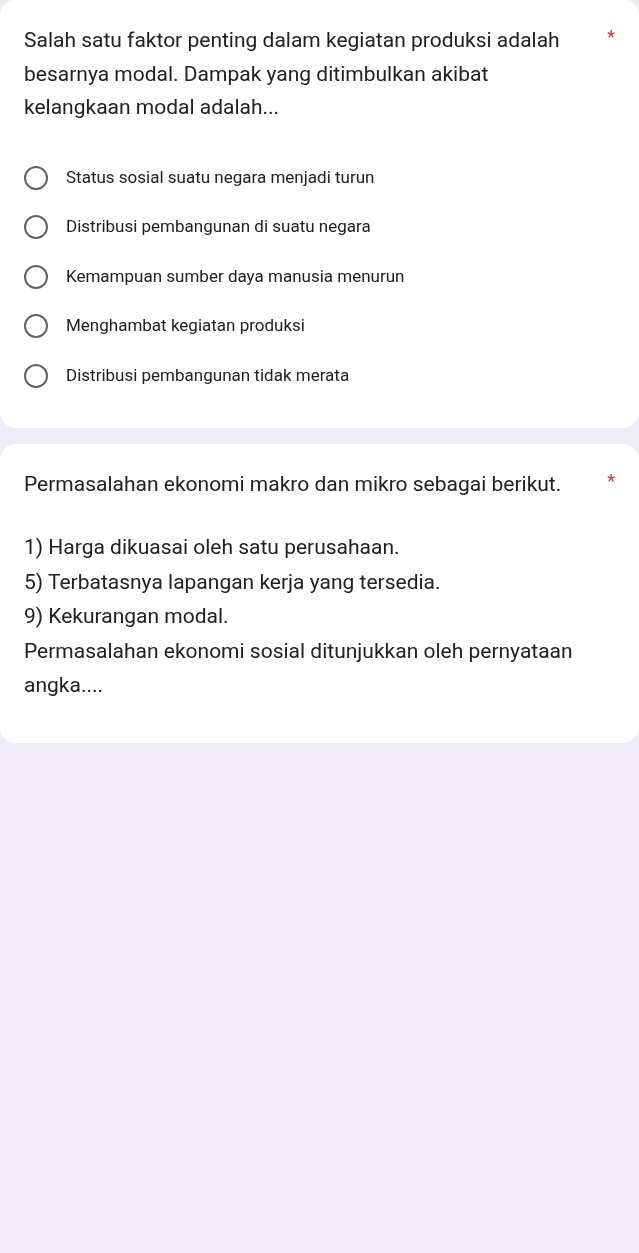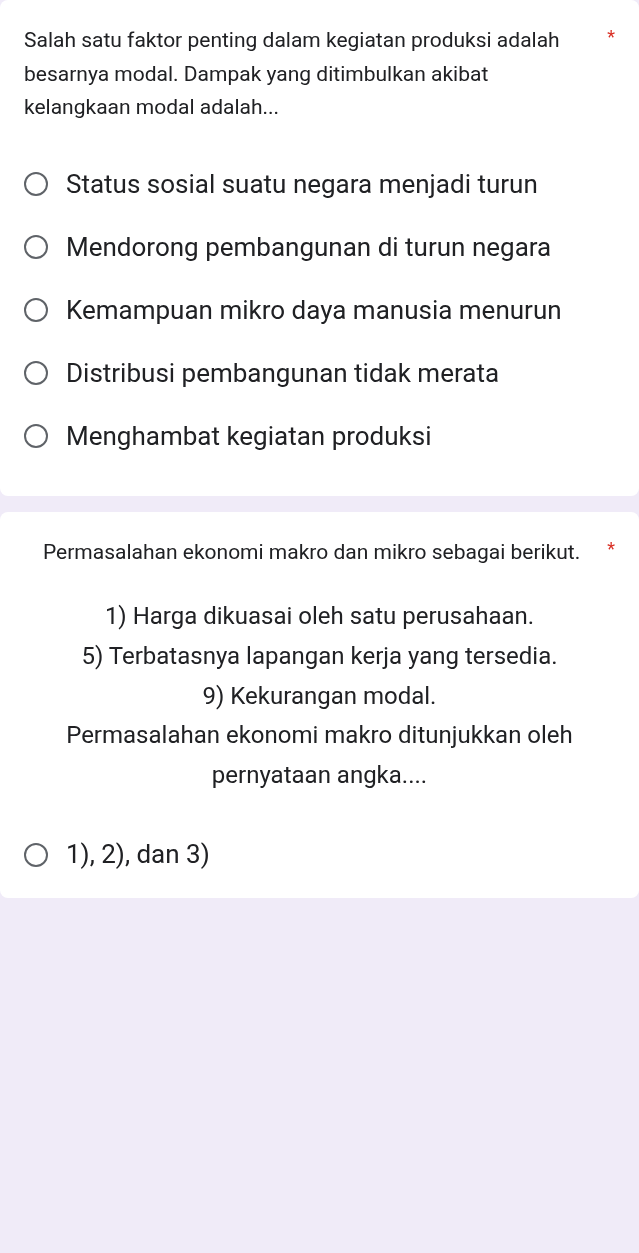--- a/index.html
+++ b/index.html
@@ -8,21 +8,21 @@
       box-sizing: border-box;
     }
     body {
       font-family: 'Roboto', 'Google Sans', Arial, sans-serif;
       background-color: #f0ebf8;
       width: 639px;
       margin: 0 auto;
     }
     .card {
       background-color: #ffffff;
-      border-radius: 8px;
+      border-radius: 16px;
       padding: 24px 24px 28px 24px;
       margin-bottom: 16px;
     }
     .question-header {
       display: flex;
       align-items: flex-start;
       margin-bottom: 28px;
     }
     .question-text {
       font-size: 21px;
@@ -45,72 +45,68 @@
     .radio-circle {
       width: 24px;
       height: 24px;
       min-width: 24px;
       border: 2.5px solid #5f6368;
       border-radius: 50%;
       margin-right: 18px;
       flex-shrink: 0;
     }
     .option-label {
-      font-size: 26px;
+      font-size: 17px;
       color: #202124;
       line-height: 1.5;
     }
     .list-block {
-      font-size: 24px;
+      font-size: 21px;
       color: #202124;
       line-height: 1.65;
       margin-bottom: 28px;
     }
   </style>
 </head>
 <body>
 
 <div class="card">
   <div class="question-header">
     <div class="question-text">Salah satu faktor penting dalam kegiatan produksi adalah besarnya modal. Dampak yang ditimbulkan akibat kelangkaan modal adalah...</div>
     <div class="required-asterisk">*</div>
   </div>
 
   <div class="option-row">
     <div class="radio-circle"></div>
     <div class="option-label">Status sosial suatu negara menjadi turun</div>
   </div>
   <div class="option-row">
     <div class="radio-circle"></div>
-    <div class="option-label">Mendorong pembangunan di turun negara</div>
+    <div class="option-label">Distribusi pembangunan di suatu negara</div>
   </div>
   <div class="option-row">
     <div class="radio-circle"></div>
-    <div class="option-label">Kemampuan mikro daya manusia menurun</div>
+    <div class="option-label">Kemampuan sumber daya manusia menurun</div>
+  </div>
+  <div class="option-row">
+    <div class="radio-circle"></div>
+    <div class="option-label">Menghambat kegiatan produksi</div>
   </div>
   <div class="option-row">
     <div class="radio-circle"></div>
     <div class="option-label">Distribusi pembangunan tidak merata</div>
   </div>
-  <div class="option-row">
-    <div class="radio-circle"></div>
-    <div class="option-label">Menghambat kegiatan produksi</div>
-  </div>
 </div>
 
-<div class="card" style="padding-bottom: 12px; text-align: center;">
+<div class="card" style="padding-bottom: 12px;">
   <div class="question-header">
     <div class="question-text">Permasalahan ekonomi makro dan mikro sebagai berikut.</div>
     <div class="required-asterisk">*</div>
   </div>
 
   <div class="list-block">
     <div>1) Harga dikuasai oleh satu perusahaan.</div>
     <div>5) Terbatasnya lapangan kerja yang tersedia.</div>
     <div>9) Kekurangan modal.</div>
-    <div>Permasalahan ekonomi makro ditunjukkan oleh pernyataan angka....</div>
+    <div>Permasalahan ekonomi sosial ditunjukkan oleh pernyataan angka....</div>
   </div>
 
-  <div class="option-row">
-    <div class="radio-circle"></div>
-    <div class="option-label">1), 2), dan 3)</div>
-  </div>
 </div>
 
 </body></html>

